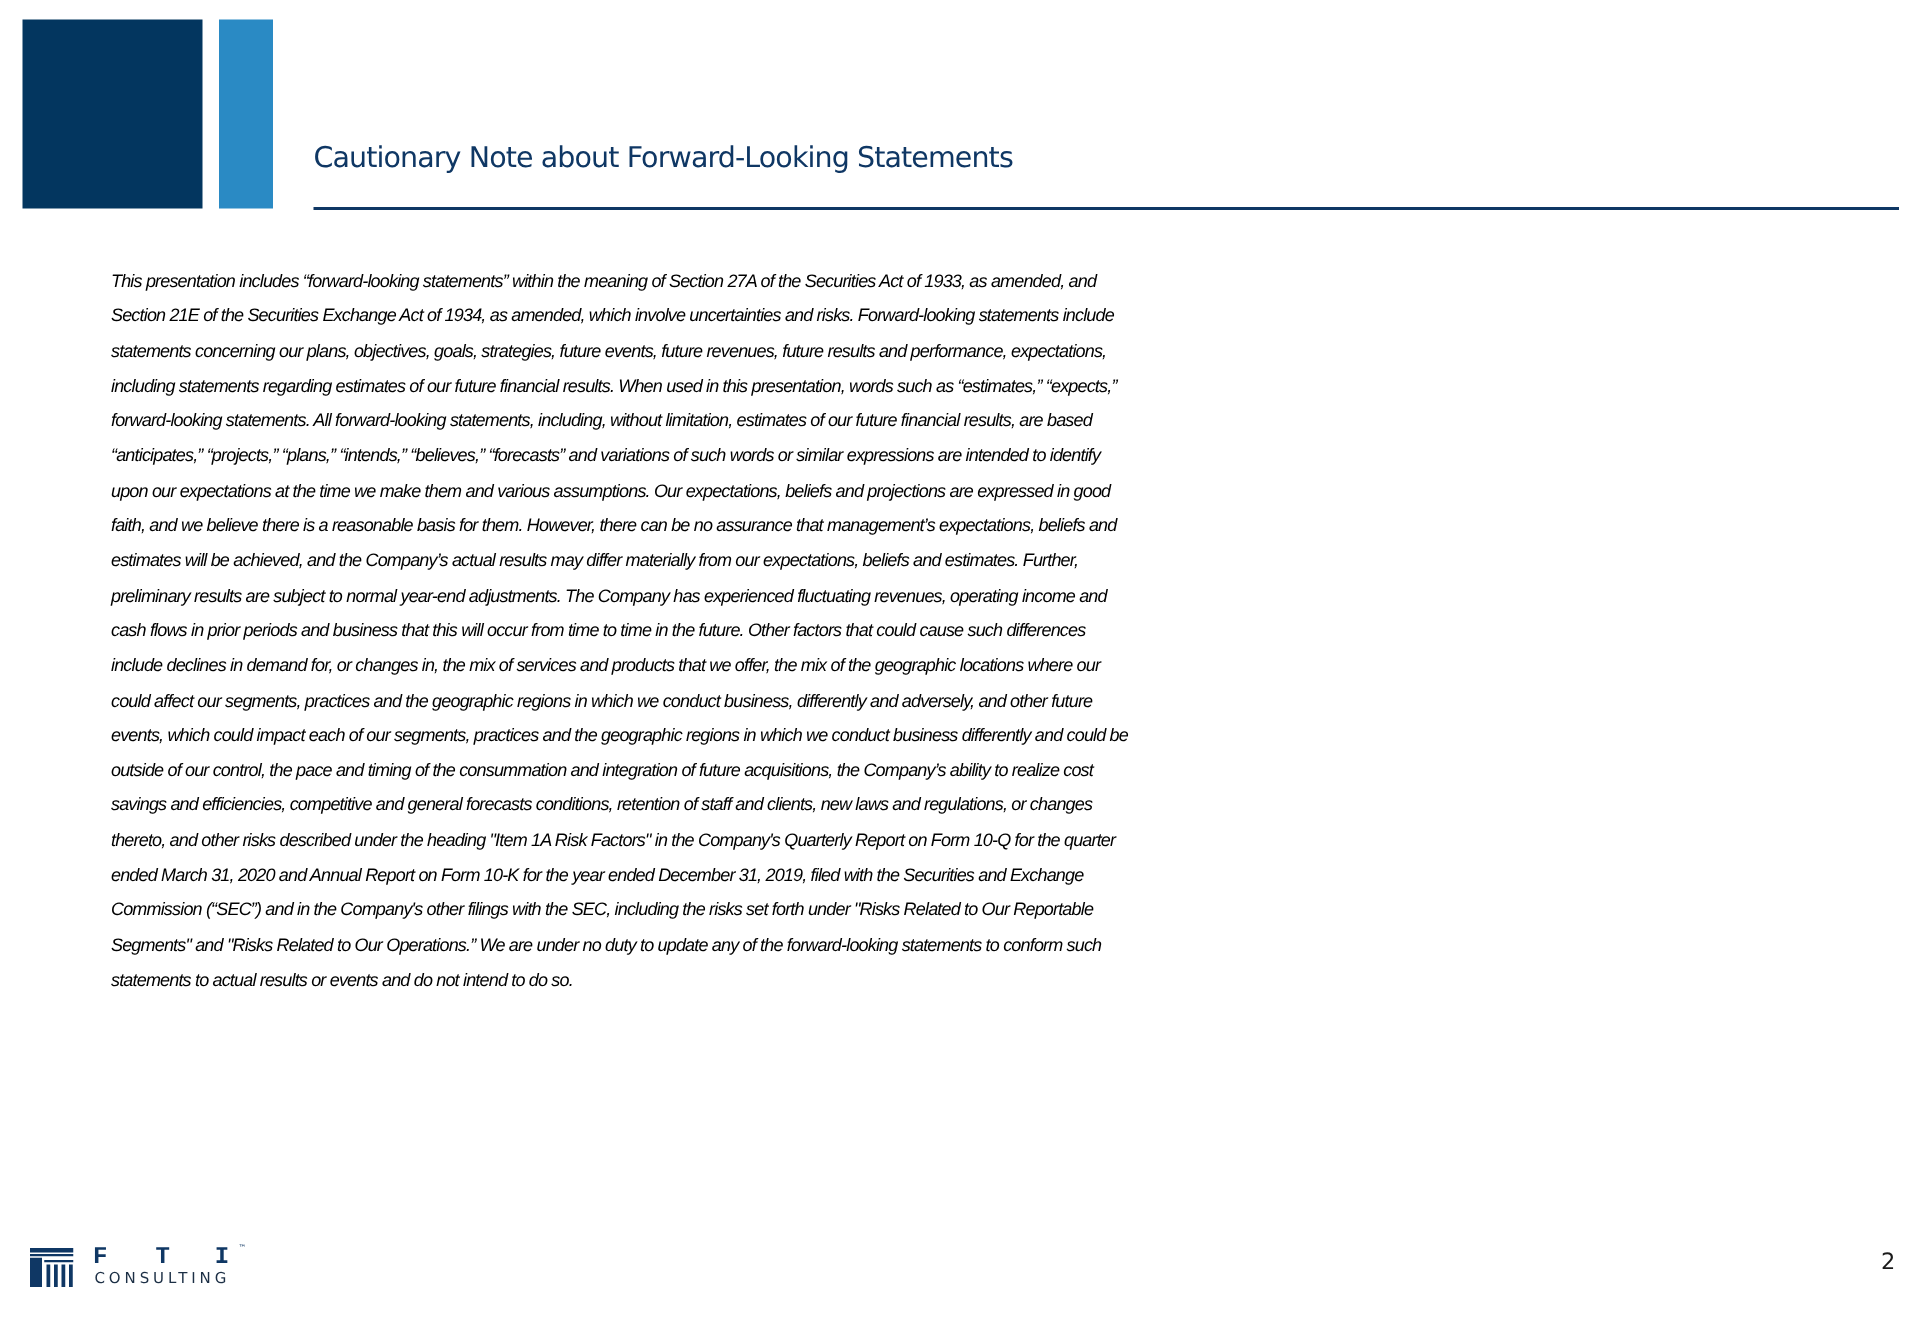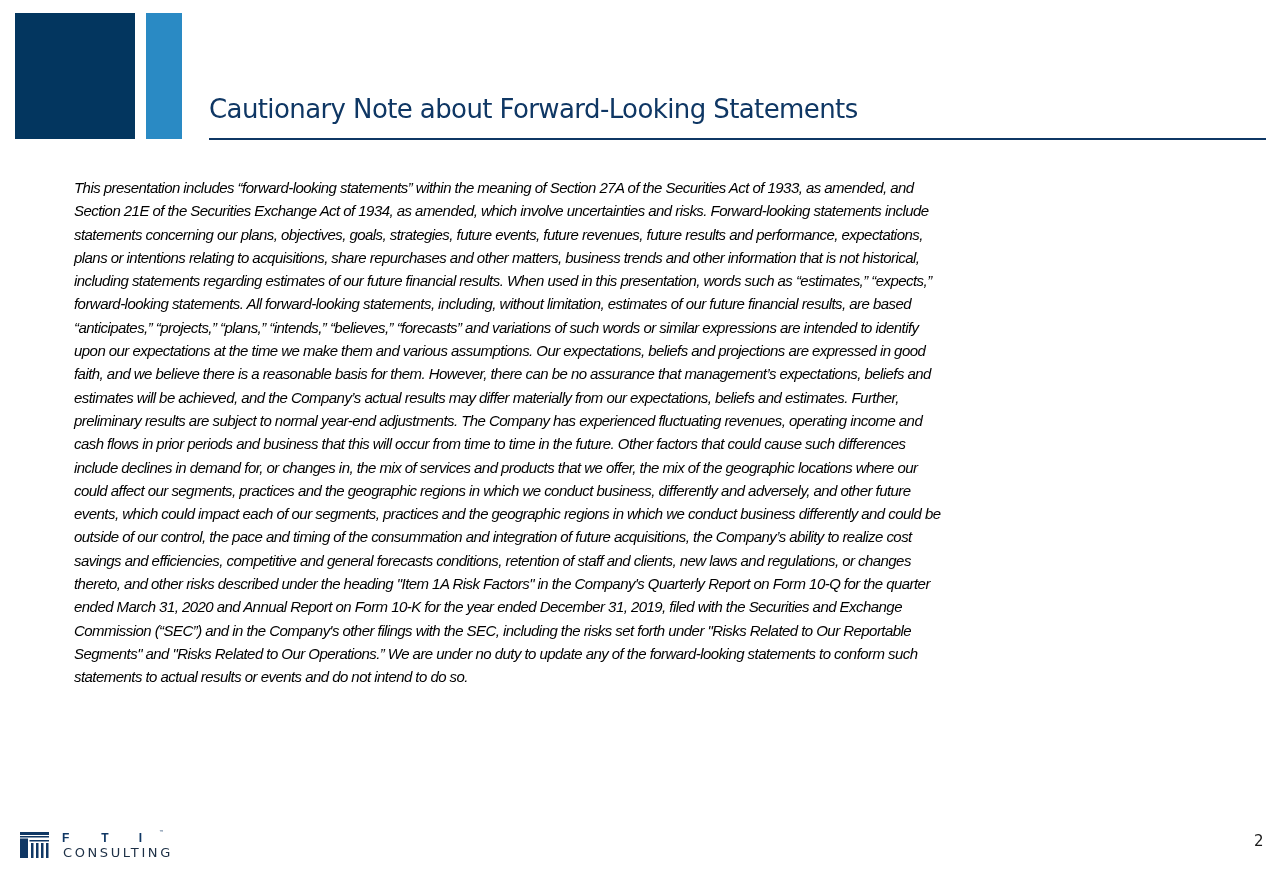--- a/index.html
+++ b/index.html
@@ -28,42 +28,42 @@
     top: 13px;
     width: 36px;
     height: 126px;
     background: #2a8ac4;
   }
   .title {
     position: absolute;
     left: 209px;
     top: 96px;
     font-family: "DejaVu Sans", sans-serif;
-    font-size: 26px;
+    font-size: 19px;
     letter-spacing: -0.6px;
     color: #0f3764;
     white-space: nowrap;
     line-height: 1;
   }
   .title-rule {
     position: absolute;
     left: 209px;
     top: 138px;
     width: 1057px;
     height: 2px;
     background: #0f3764;
   }
   .body-text {
     position: absolute;
     left: 74px;
     top: 176px;
     width: 1150px;
     color: #000000;
     font-style: italic;
-    font-size: 15px;
+    font-size: 12px;
     letter-spacing: -0.55px;
     line-height: 23.3px;
   }
   .body-text .line {
     display: block;
     white-space: nowrap;
   }
   .logo {
     position: absolute;
     left: 18px;
@@ -75,23 +75,23 @@
     position: absolute;
     left: 2px;
     top: 4px;
     width: 29px;
     height: 26px;
   }
   .logo-letters {
     position: absolute;
     left: 44px;
     top: 2px;
-    font-family: Liberation Sans, sans-serif;
+    font-family: Liberation Mono, monospace;
     font-weight: bold;
-    font-size: 12px;
+    font-size: 16px;
     color: #0f3764;
     letter-spacing: 0;
     white-space: nowrap;
     line-height: 16px;
   }
   .logo-letters span { display: inline-block; }
   .logo-letters .l1 { margin-right: 32px; }
   .logo-letters .l2 { margin-right: 30px; }
   .logo-tm {
     position: absolute;
@@ -100,21 +100,21 @@
     font-size: 5px;
     color: #0f3764;
     font-family: "DejaVu Sans", sans-serif;
     line-height: 5px;
   }
   .logo-word {
     position: absolute;
     left: 45px;
     top: 20px;
     font-family: "DejaVu Sans", sans-serif;
-    font-size: 13px;
+    font-size: 10px;
     letter-spacing: 2.6px;
     color: #1c2f45;
     white-space: nowrap;
     line-height: 9px;
   }
   .page-num {
     position: absolute;
     left: 1254px;
     top: 834px;
     font-family: "DejaVu Sans", sans-serif;
@@ -130,21 +130,20 @@
   <div class="block-dark"></div>
   <div class="block-light"></div>
 
   <div class="title">Cautionary Note about Forward-Looking Statements</div>
   <div class="title-rule"></div>
 
   <div class="body-text">
     <span class="line">This presentation includes “forward-looking statements” within the meaning of Section 27A of the Securities Act of 1933, as amended, and</span>
     <span class="line">Section 21E of the Securities Exchange Act of 1934, as amended, which involve uncertainties and risks. Forward-looking statements include</span>
     <span class="line">statements concerning our plans, objectives, goals, strategies, future events, future revenues, future results and performance, expectations,</span>
-    <span class="line">plans or intentions relating to acquisitions, share repurchases and other matters, business trends and other information that is not historical,</span>
     <span class="line">including statements regarding estimates of our future financial results. When used in this presentation, words such as “estimates,” “expects,”</span>
     <span class="line">forward-looking statements. All forward-looking statements, including, without limitation, estimates of our future financial results, are based</span>
     <span class="line">“anticipates,” “projects,” “plans,” “intends,”  “believes,”  “forecasts” and variations of such words or similar expressions are intended to identify</span>
     <span class="line">upon our expectations at the time we make them and various assumptions. Our expectations, beliefs and projections are expressed in good</span>
     <span class="line">faith, and we believe there is a reasonable basis for them. However, there can be no assurance that management’s expectations, beliefs and</span>
     <span class="line">estimates will be achieved, and the Company’s actual results may differ materially from our expectations, beliefs and estimates. Further,</span>
     <span class="line">preliminary results are subject to normal year-end adjustments. The Company has experienced fluctuating revenues, operating income and</span>
     <span class="line">cash flows in prior periods and business that this will occur from time to time in the future. Other factors that could cause such differences</span>
     <span class="line">include declines in demand for, or changes in, the mix of services and products that we offer, the mix of the geographic locations where our</span>
     <span class="line">could affect our segments, practices and the geographic regions in which we conduct business, differently and adversely, and other future</span>

